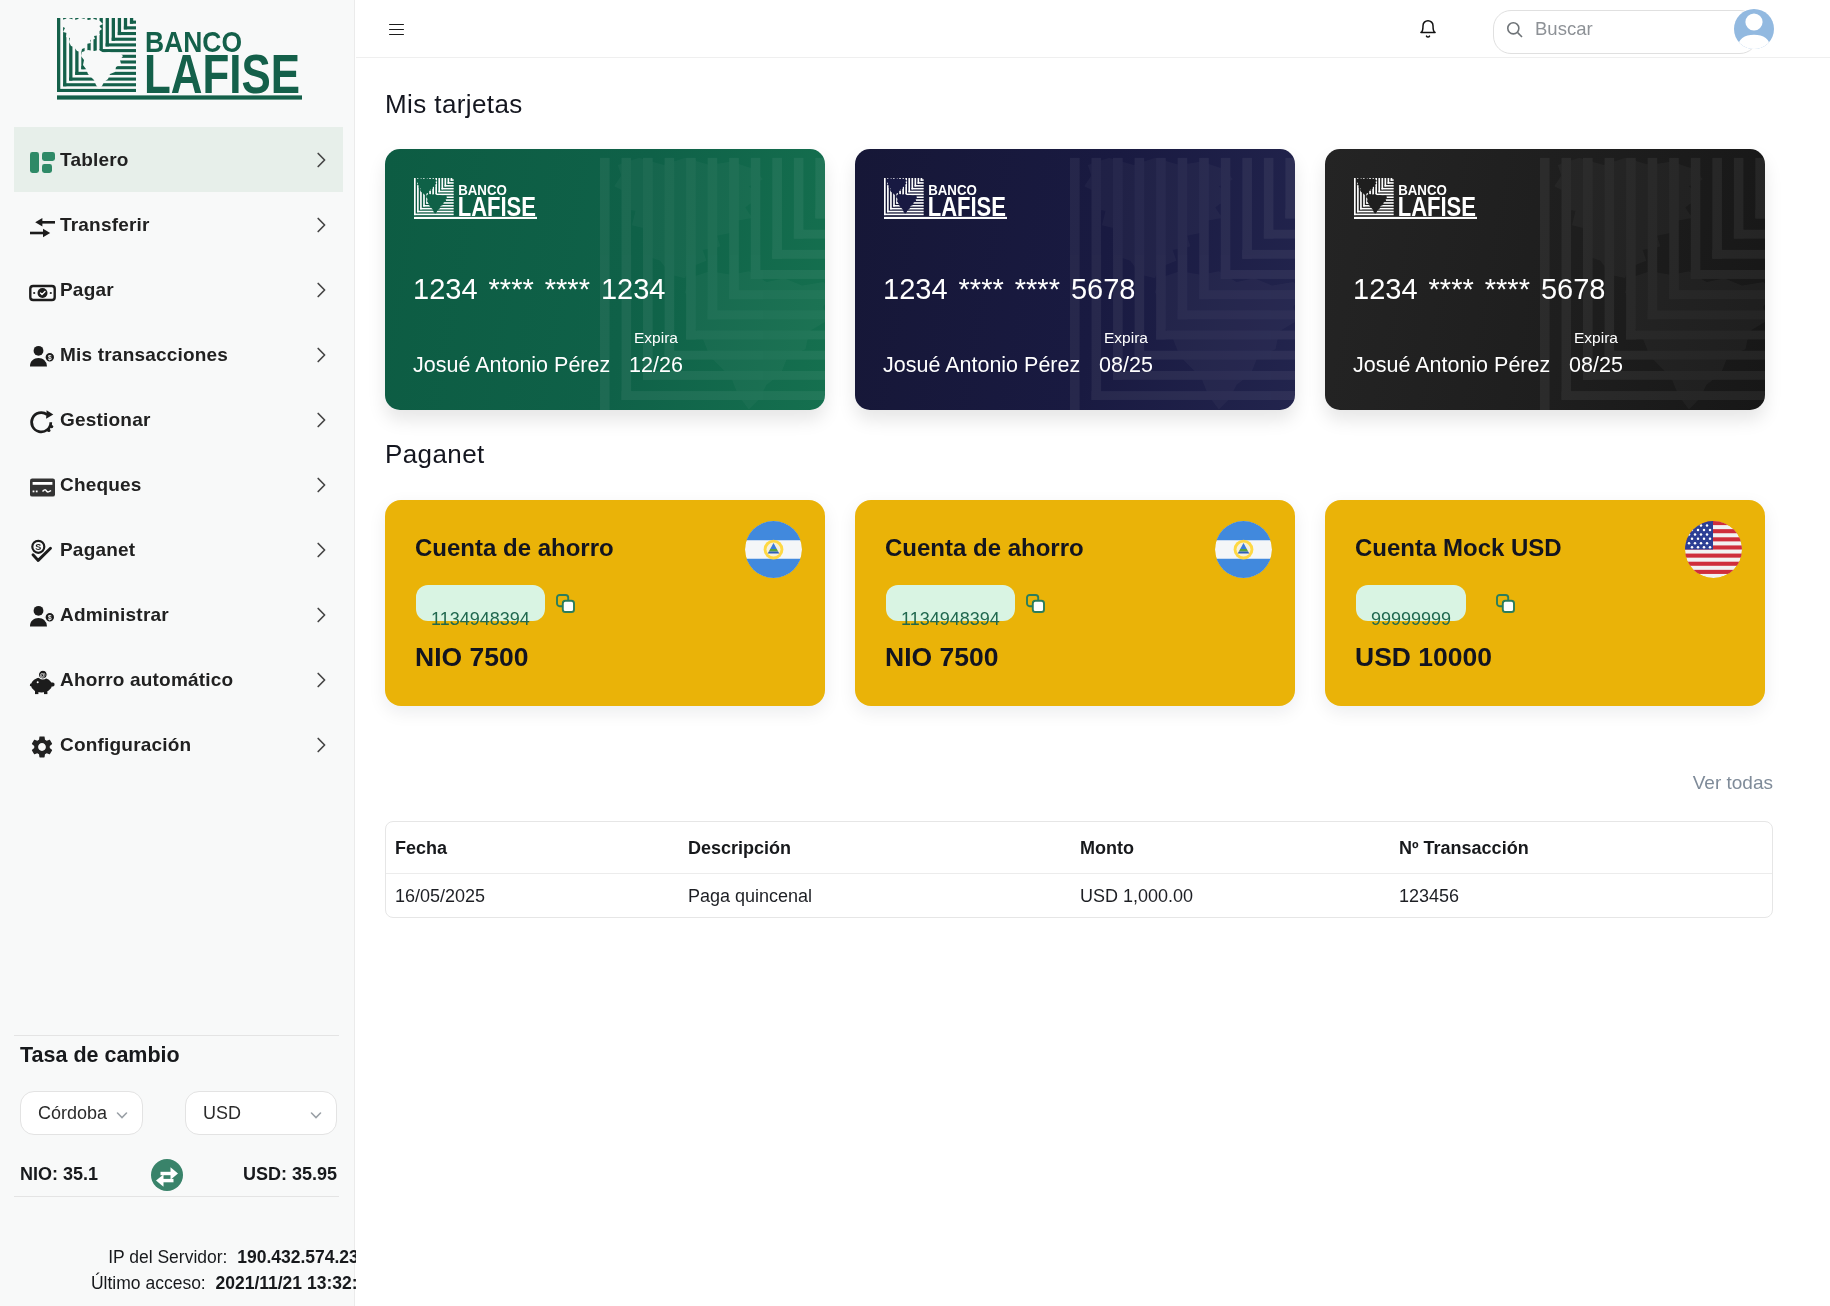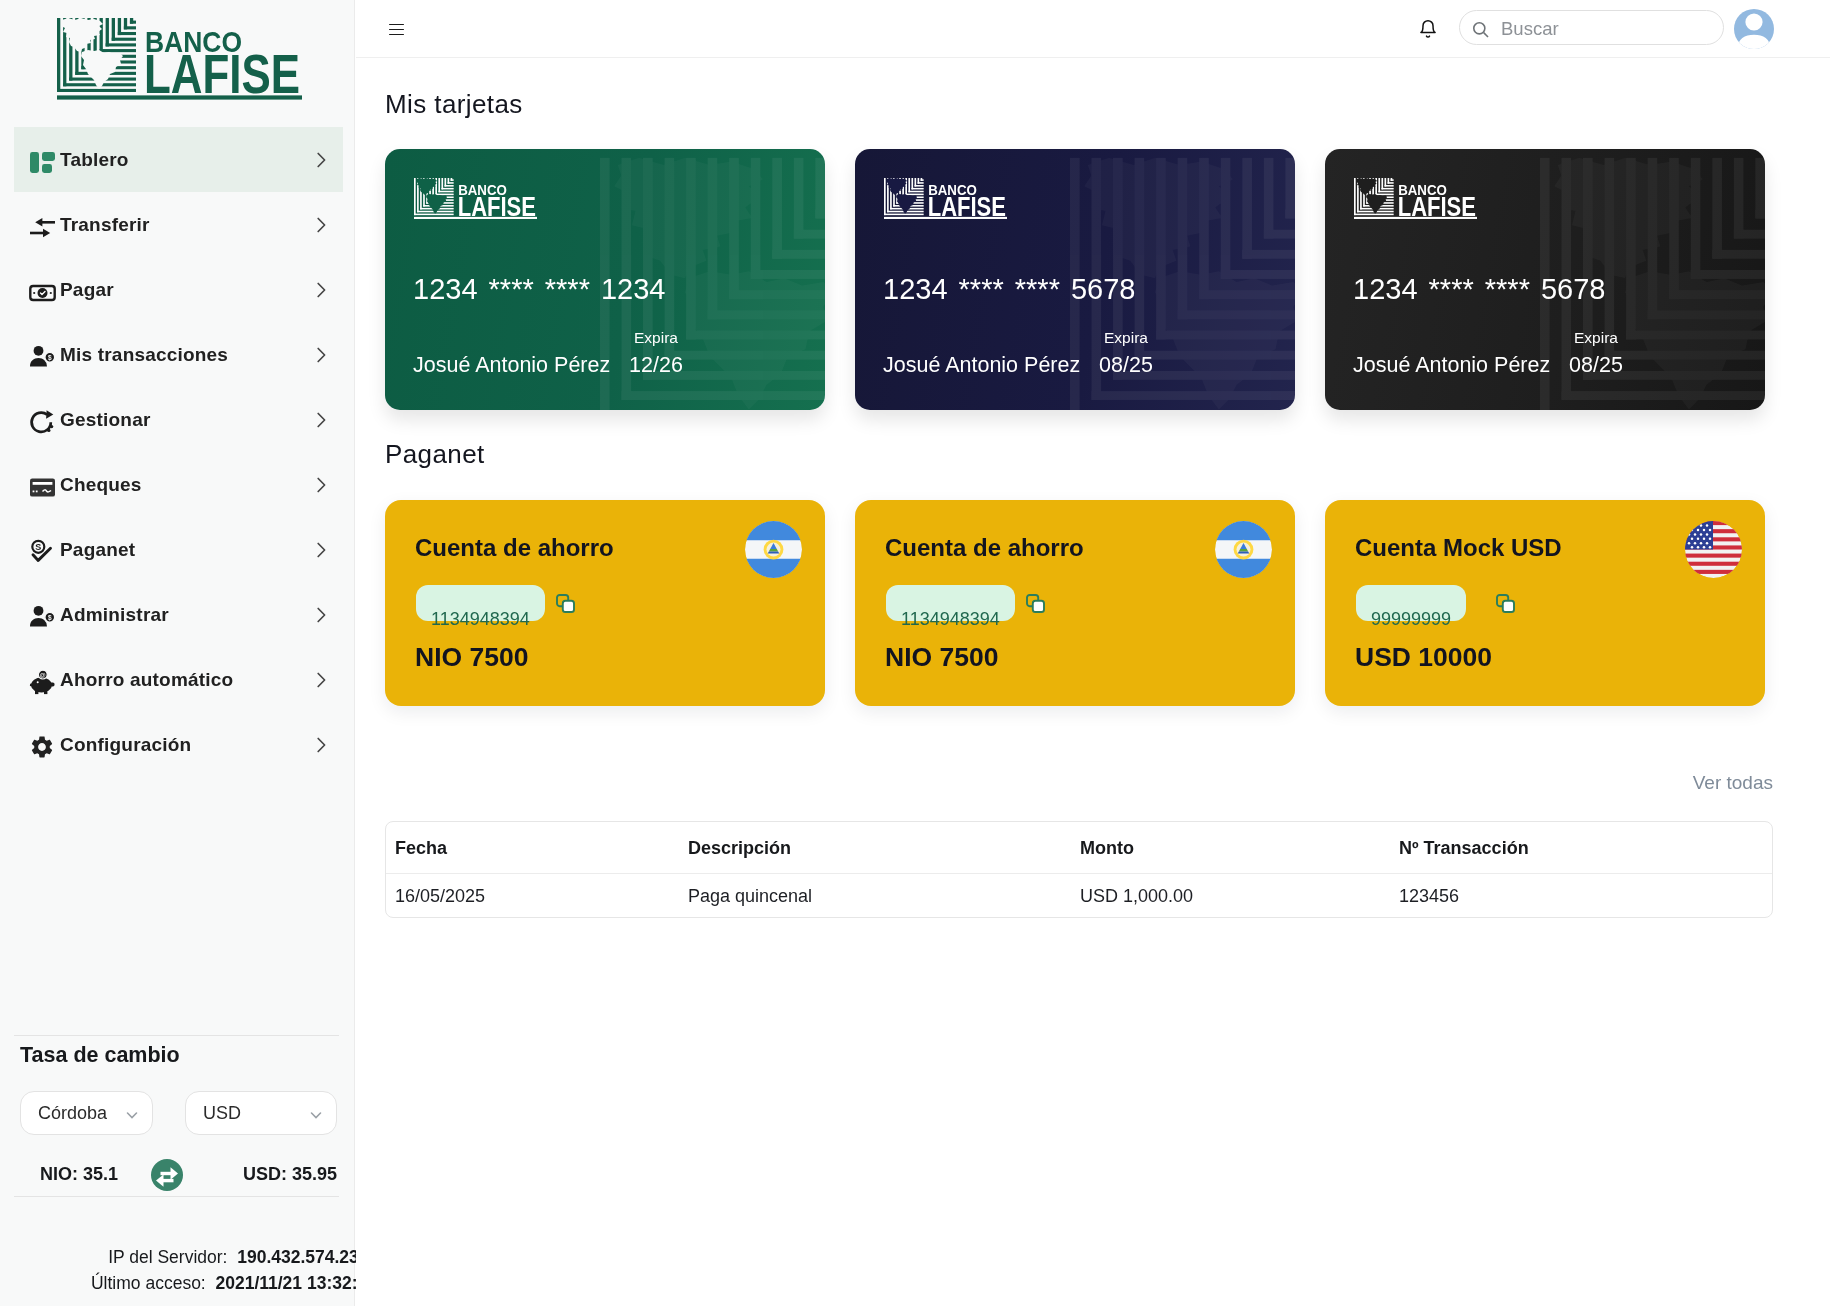--- a/index.html
+++ b/index.html
@@ -17,32 +17,32 @@
              font-size:19px; font-weight:bold; color:#212121; letter-spacing:.2px; }
   .mi-chev { position:absolute; right:14px; top:50%; transform:translateY(-50%); width:16px; height:16px; }
 
   
   .sb-divider { position:absolute; left:14px; width:325px; height:1px; background:#e4e4e4; }
   #tasa-title { position:absolute; left:20px; top:1043px; font-size:21.5px; font-weight:bold; color:#17191c; }
   .sel { position:absolute; top:1091px; height:44px; background:#fff; border:1px solid #e3e3e3;
          border-radius:14px; font-size:18px; color:#2b2b2b; }
   .sel span { position:absolute; left:17px; top:11px; }
   .sel svg { position:absolute; right:13px; top:16px; }
-  .rate { position:absolute; top:1164px; font-size:18px; font-weight:bold; color:#17191c;margin-left:20px; }
+  .rate { position:absolute; top:1164px; font-size:18px; font-weight:bold; color:#17191c; }
   #swapbtn { position:absolute; left:151px; top:1159px; width:32px; height:32px; border-radius:50%;
              background:#39836a; }
   .iplines { position:absolute; left:16px; width:355px; text-align:center; font-size:17.5px; color:#17191c;margin-left:40px; }
 
   
   #topbar { position:absolute; left:356px; top:0; width:1474px; height:58px; background:#fff;
             border-bottom:1px solid #efefef; }
   #burger { position:absolute; left:33px; top:23.5px; width:15px; height:13px; }
   #burger div { height:1.7px; background:#1c1c1c; border-radius:1px; margin-bottom:3.4px; }
   #bell { position:absolute; left:1062px; top:18px; }
-  #searchbox { position:absolute; left:1103px; top:10px; width:265px; height:35px; border:1px solid #e0e0e0;
+  #searchbox { position:absolute; left:1137px; top:10px; width:265px; height:44px; border:1px solid #e0e0e0;
                border-radius:18px; }
   #searchbox svg { position:absolute; left:11px; top:9px; }
   #searchbox span { position:absolute; left:41px; top:7px; font-size:18.5px; color:#8d9196; }
   #avatar { position:absolute; left:1378px; top:9px; width:40px; height:40px; border-radius:50%;
             background:#92b9e0; overflow:hidden; }
 
   
   #main { position:absolute; left:356px; top:58px; width:1474px; height:1248px; background:#fff; }
   .h1 { position:absolute; left:29px; font-size:26px; font-weight:normal; color:#14161f; letter-spacing:.4px; }
 
@@ -234,21 +234,21 @@
 </svg></div>
         <div class="mi-text">Configuración</div>
         <div class="mi-chev"><svg viewBox="0 0 16 16" width="16" height="16">
             <path d="M5.2 1.5 L11.6 8 5.2 14.5" fill="none" stroke="#454545" stroke-width="1.7" stroke-linecap="round" stroke-linejoin="round"></path>
           </svg></div>
       </div>
     </nav>
 
   <div class="sb-divider" style="top:1035px;"></div>
   <div id="tasa-title">Tasa de cambio</div>
-  <div class="sel" style="left:20px; width:133px;">
+  <div class="sel" style="left:20px; width:123px;">
       <span>Córdoba</span>
     <svg width="14" height="14" viewBox="0 0 14 14">
         <path d="M2.5 5l4.5 4.5L11.5 5" fill="none" stroke="#9aa0a6" stroke-width="1.6" stroke-linecap="round"></path>
       </svg>
   </div>
   <div class="sel" style="left:185px; width:152px;">
       <span>USD</span>
     <svg width="14" height="14" viewBox="0 0 14 14">
         <path d="M2.5 5l4.5 4.5L11.5 5" fill="none" stroke="#9aa0a6" stroke-width="1.6" stroke-linecap="round"></path>
       </svg>

